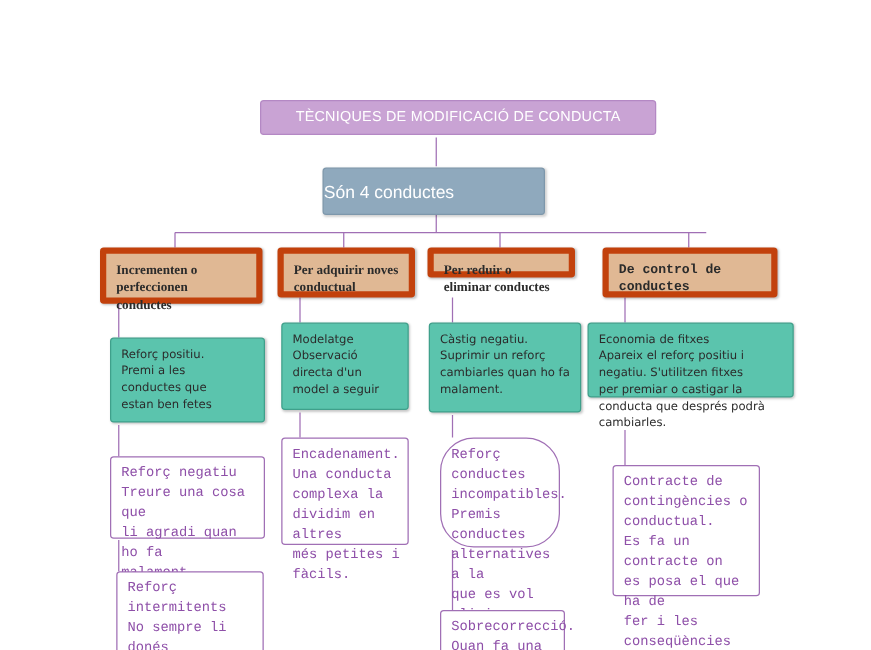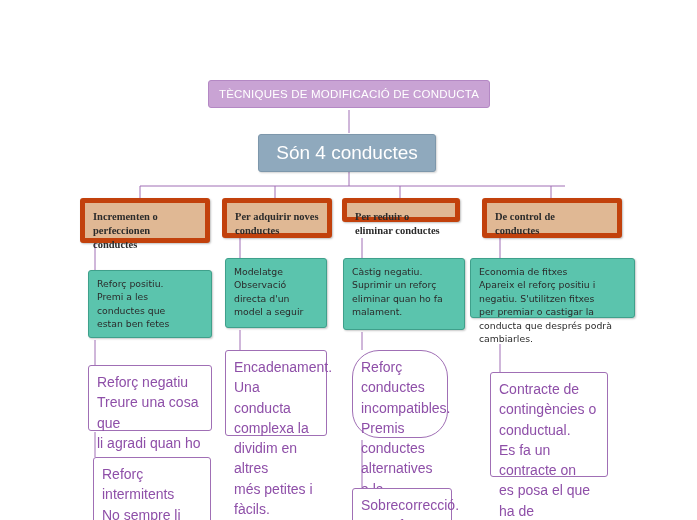--- a/index.html
+++ b/index.html
@@ -39,25 +39,25 @@
     font-family: "Liberation Sans", sans-serif;
     display: flex;
     align-items: center;
     justify-content: center;
     letter-spacing: 0.2px;
   }
   .sub-node {
     background: #8fa9bd;
     border: 1px solid #7d97ab;
     color: #ffffff;
-    font-size: 19px;
+    font-size: 14px;
     font-family: "Liberation Sans", sans-serif;
     display: flex;
     align-items: center;
-    justify-content: center;
+    justify-content: flex-start;
     box-shadow: 1px 1px 2px rgba(0,0,0,0.18);
   }
   .cat-node {
     background: #e0b894;
     border: 5px solid #c2410c;
     color: #2b2b2b;
     font-size: 10.5px;
     font-weight: bold;
     font-family: "Liberation Serif", serif;
     padding: 7px 6px 6px 8px;
@@ -71,22 +71,22 @@
     font-size: 9.3px;
     font-family: "DejaVu Sans", sans-serif;
     padding: 6px 6px 6px 8px;
     line-height: 1.45;
     box-shadow: 1px 1px 2px rgba(0,0,0,0.22);
   }
   .violet-node {
     background: #ffffff;
     border: 1px solid #a06fb5;
     color: #8e4fa8;
-    font-size: 14px;
-    font-family: Liberation Sans, sans-serif;
+    font-size: 11px;
+    font-family: Liberation Mono, monospace;
     padding: 6px 6px 6px 8px;
     line-height: 1.45;
   }
   .node-text {
     white-space: pre-line;
     display: block;
   }
 </style>
 </head>
 <body>
@@ -114,45 +114,45 @@
 
       <path d="M362 238 L362 258"></path>
       <path d="M362 332 L362 350"></path>
       <path d="M362 440 L362 488"></path>
 
       <path d="M500 238 L500 258"></path>
       <path d="M500 344 L500 372"></path>
     </g>
   </svg>
 
-  <div class="node title-node" style="left:208px; top:80px; width:282px; height:28px;">
+  <div class="node title-node" style="left:208px; top:80px; width:317px; height:28px;">
     <span class="node-text">TÈCNIQUES DE MODIFICACIÓ DE CONDUCTA</span>
   </div>
 
   <div class="node sub-node" style="left:258px; top:134px; width:178px; height:38px;">
     <span class="node-text">Són 4 conductes</span>
   </div>
 
   <div class="node cat-node" style="left:80px; top:198px; width:130px; height:45px;">
     <span class="node-text">Incrementen o
 perfeccionen
 conductes</span>
   </div>
 
   <div class="node cat-node" style="left:222px; top:198px; width:110px; height:40px;">
     <span class="node-text">Per adquirir noves
-conductes</span>
+conductual</span>
   </div>
 
   <div class="node cat-node" style="left:342px; top:198px; width:118px; height:24px;">
     <span class="node-text">Per reduir o
 eliminar conductes</span>
   </div>
 
-  <div class="node cat-node" style="left:482px; top:198px; width:140px; height:40px;">
+  <div class="node cat-node" style="left:482px; top:198px; width:140px; height:40px;font-family:Liberation Mono, monospace;">
     <span class="node-text">De control de
 conductes</span>
   </div>
 
   <div class="node violet-node" style="left:88px; top:365px; width:124px; height:66px;">
     <span class="node-text">Reforç negatiu
 Treure una cosa que
 li agradi quan ho fa
 malament</span>
   </div>
@@ -184,21 +184,21 @@
 Una conducta
 complexa la
 dividim en altres
 més petites i
 fàcils.</span>
   </div>
 
   <div class="node teal-node" style="left:343px; top:258px; width:122px; height:72px;">
     <span class="node-text">Càstig negatiu.
 Suprimir un reforç
-eliminar quan ho fa
+cambiarles quan ho fa
 malament.</span>
   </div>
 
   <div class="node violet-node" style="left:352px; top:350px; width:96px; height:88px;border-radius:27px;">
     <span class="node-text">Reforç conductes
 incompatibles.
 Premis conductes
 alternatives a la
 que es vol
 eliminar fins a

